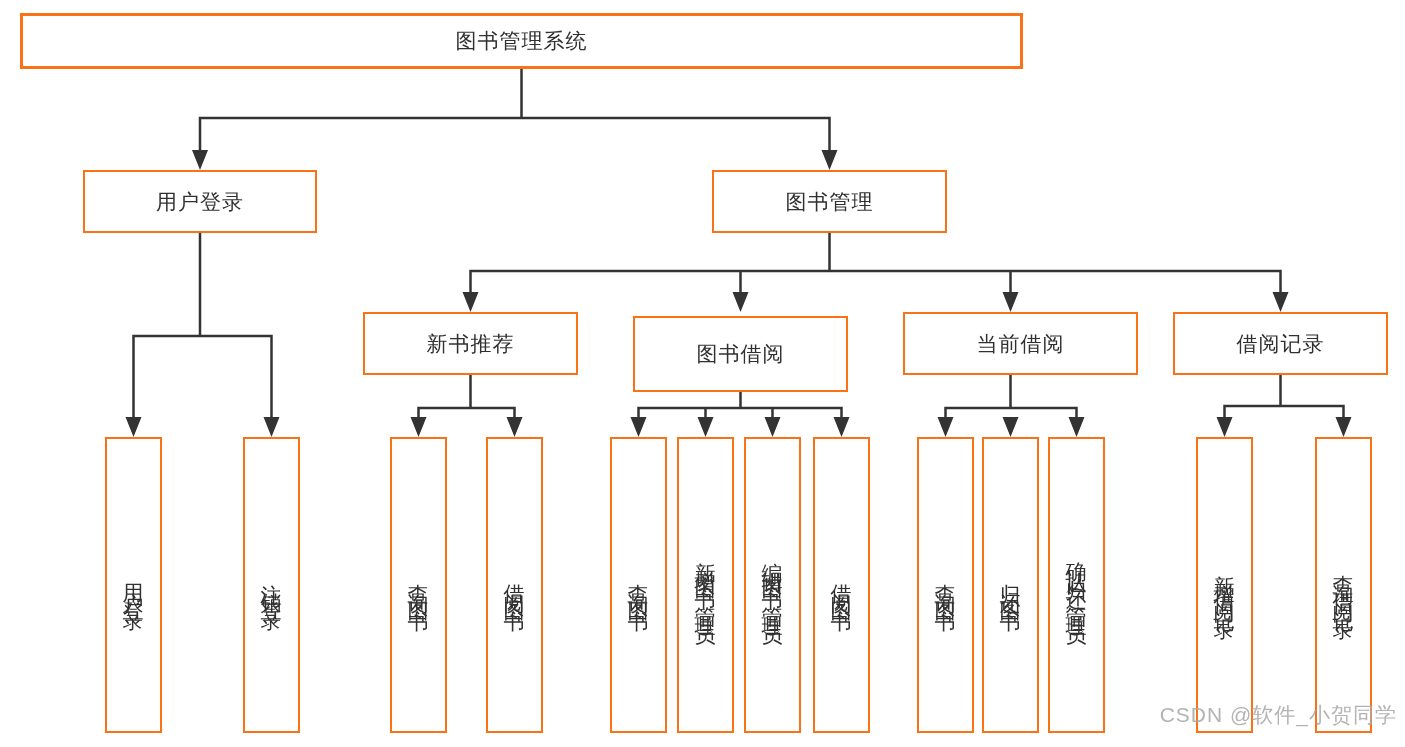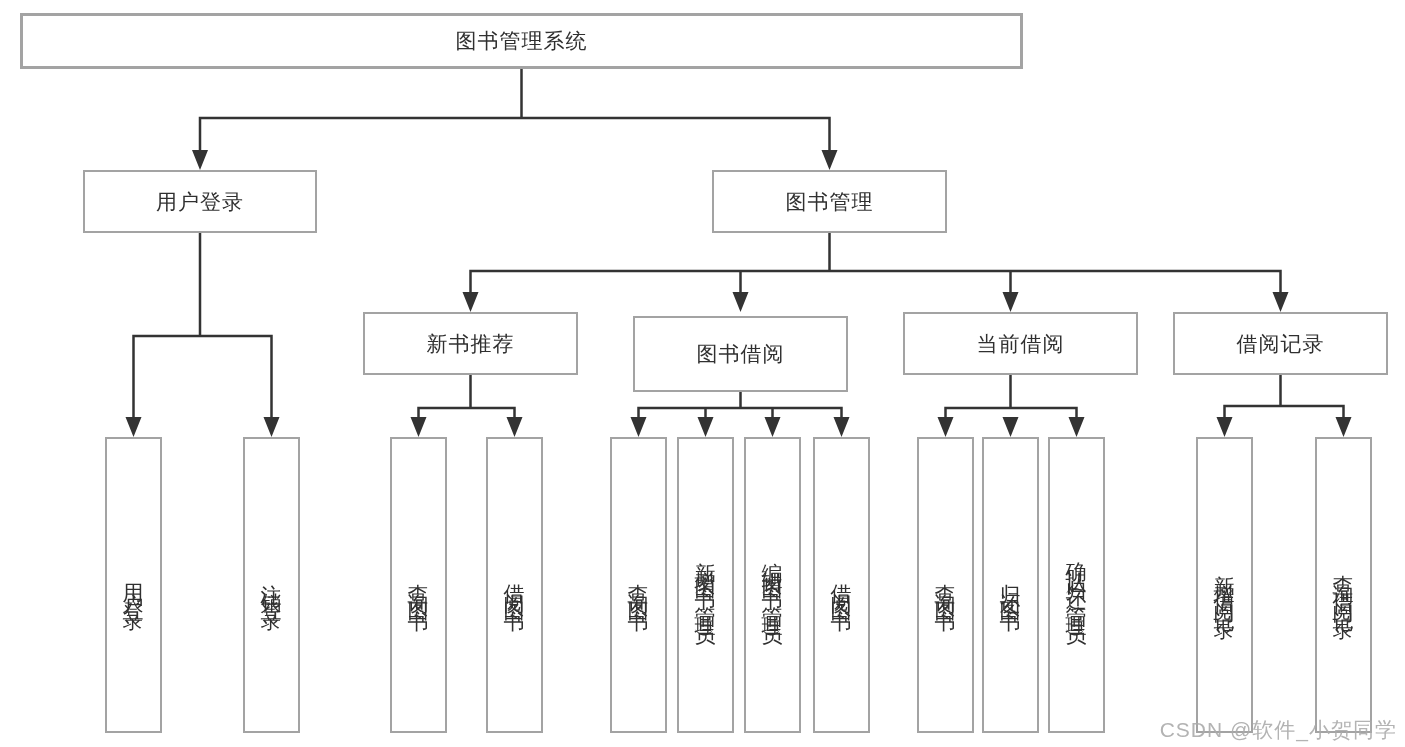--- a/index.html
+++ b/index.html
@@ -2,32 +2,32 @@
 <html><head>
 <meta charset="utf-8">
 <style>
   html,body{margin:0;padding:0;background:#fff;}
   .canvas{
     position:relative;width:1405px;height:747px;background:#ffffff;overflow:hidden;
     font-family:"Liberation Sans",sans-serif;color:#303030;
   }
   .wires{position:absolute;left:0;top:0;width:1405px;height:747px;}
   .box{
-    position:absolute;background:#ffffff;border:2px solid #a3a3a3;box-sizing:border-box;
+    position:absolute;background:#ffffff;border:2px solid #f97316;box-sizing:border-box;
     display:flex;align-items:center;justify-content:center;
     font-size:21px;color:#303030;
   }
   .box.root{border-width:3px;}
   .hlbl{white-space:nowrap;letter-spacing:1px;}
   .vbox .vlbl{
     writing-mode:vertical-rl;text-orientation:mixed;
     letter-spacing:9px;line-height:1;white-space:nowrap;
   }
   .watermark{
-    position:absolute;right:8px;bottom:3px;font-size:21px;
+    position:absolute;right:8px;bottom:18px;font-size:21px;
     color:#ababab;opacity:.9;white-space:nowrap;letter-spacing:1px;
   }
 </style>
 </head>
 <body>
 
 <div class="canvas">
 
   <svg class="wires" viewBox="0 0 1405 747" xmlns="http://www.w3.org/2000/svg" aria-hidden="true">
     <path fill="none" stroke="#333333" stroke-width="2.5" stroke-linecap="square" d="M521.5 69 V118 M200 118 H829.5 M200 118 V152 M829.5 118 V152

